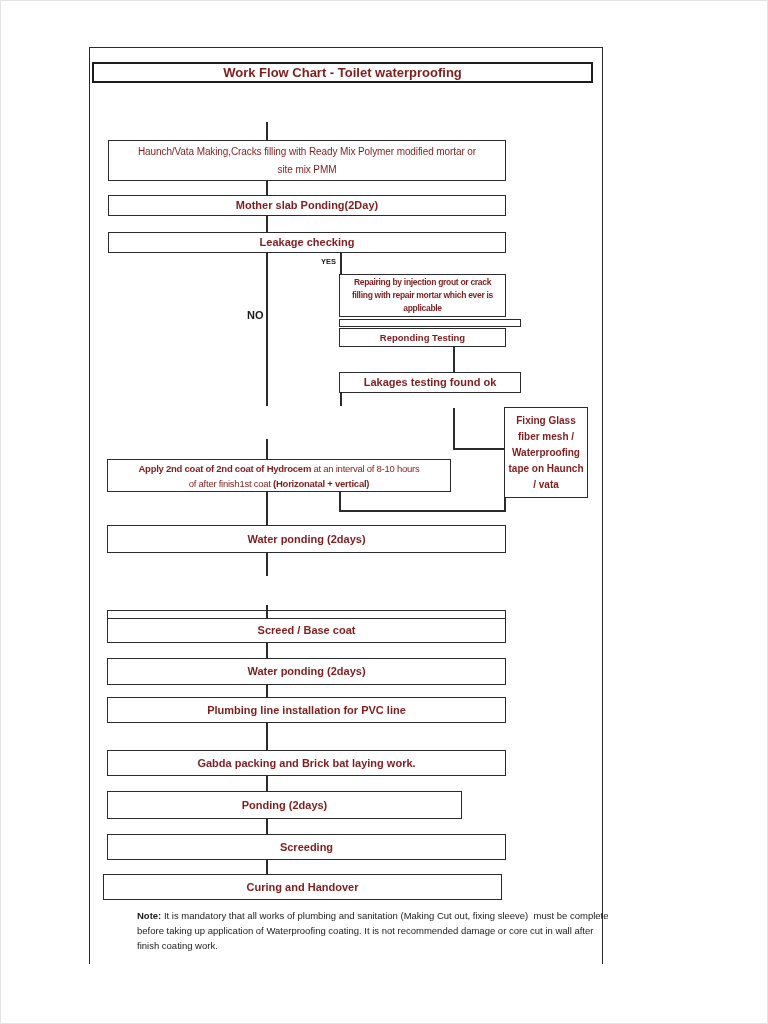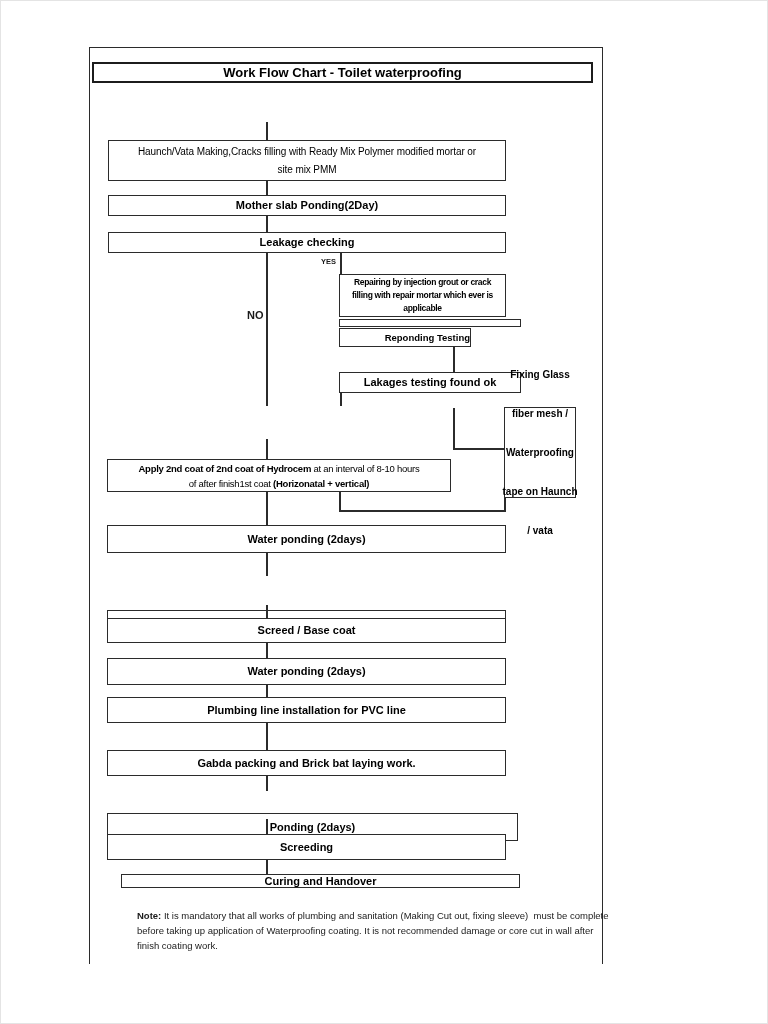--- a/index.html
+++ b/index.html
@@ -25,21 +25,21 @@
     background:#ffffff;
     border:1.5px solid #2b2b2b;
     display:flex;
     flex-direction:column;
     align-items:center;
     justify-content:center;
     text-align:center;
     font-weight:bold;
     font-size:11px;
     line-height:13px;
-    color:#000000;
+    color:#7f1d1d;
   }
   .title-box {
     border:2px solid #1c1c1c;
     font-size:13px;
   }
   .ln { display:block; white-space:pre; }
   .rg { font-weight:400;text-align:right; }
   .vl { position:absolute; width:1.5px; background:#2b2b2b; }
   .hl { position:absolute; height:1.5px; background:#2b2b2b; }
   .branch-label { position:absolute; font-weight:bold; color:#1a1a1a; }
@@ -82,35 +82,35 @@
   </div>
 
   <div class="box small-bold" style="left:338px; top:273px; width:167px; height:43px;">
     <span class="ln">Repairing by injection grout or crack</span>
     <span class="ln">filling with repair mortar which ever is</span>
     <span class="ln">applicable</span>
   </div>
 
   <div class="box" style="left:338px; top:318px; width:182px; height:8px;"></div>
 
-  <div class="box" style="left:338px; top:327px; width:132px; height:19px; font-size:9.5px;align-items:flex-end;">
+  <div class="box" style="left:338px; top:327px; width:167px; height:19px; font-size:9.5px;">
     <span class="ln">Reponding Testing</span>
   </div>
 
   <div class="box" style="left:338px; top:371px; width:182px; height:21px;">
     <span class="ln">Lakages testing found ok</span>
   </div>
 
 
   <div class="box apply-text" style="left:106px; top:458px; width:344px; height:33px;">
     <span class="ln"><b>Apply 2nd coat of 2nd coat of Hydrocem</b><span class="rg"> at an interval of 8-10 hours</span></span>
     <span class="ln"><span class="rg">of after finish1st coat </span><b>(Horizonatal + vertical)</b></span>
   </div>
 
-  <div class="box fixing-text" style="left:503px; top:406px; width:72px; height:91px;gap:23px;">
+  <div class="box fixing-text" style="left:503px; top:406px; width:84px; height:91px;">
     <span class="ln">Fixing Glass</span>
     <span class="ln">fiber mesh /</span>
     <span class="ln">Waterproofing</span>
     <span class="ln">tape on Haunch</span>
     <span class="ln">/ vata</span>
   </div>
 
   <div class="box" style="left:106px; top:524px; width:399px; height:28px;">
     <span class="ln">Water ponding (2days)</span>
   </div>
@@ -128,29 +128,29 @@
   </div>
 
   <div class="box" style="left:106px; top:696px; width:399px; height:26px;">
     <span class="ln">Plumbing line installation for PVC line</span>
   </div>
 
   <div class="box" style="left:106px; top:749px; width:399px; height:26px;">
     <span class="ln">Gabda packing and Brick bat laying work.</span>
   </div>
 
-  <div class="box" style="left:106px; top:812px; width:411px; height:28px;">
+  <div class="box" style="left:106px; top:790px; width:355px; height:28px;">
     <span class="ln">Ponding (2days)</span>
   </div>
 
   <div class="box" style="left:106px; top:833px; width:399px; height:26px;">
     <span class="ln">Screeding</span>
   </div>
 
-  <div class="box" style="left:120px; top:873px; width:399px; height:14px;">
+  <div class="box" style="left:102px; top:873px; width:399px; height:26px;">
     <span class="ln">Curing and Handover</span>
   </div>
 
   <div class="vl" style="left:265px; top:121px; height:18px;"></div>
   <div class="vl" style="left:265px; top:180px; height:14px;"></div>
   <div class="vl" style="left:265px; top:215px; height:16px;"></div>
   <div class="vl" style="left:265px; top:252px; height:153px;"></div>
   <div class="vl" style="left:265px; top:438px; height:20px;"></div>
   <div class="vl" style="left:265px; top:491px; height:33px;"></div>
   <div class="vl" style="left:265px; top:552px; height:23px;"></div>

